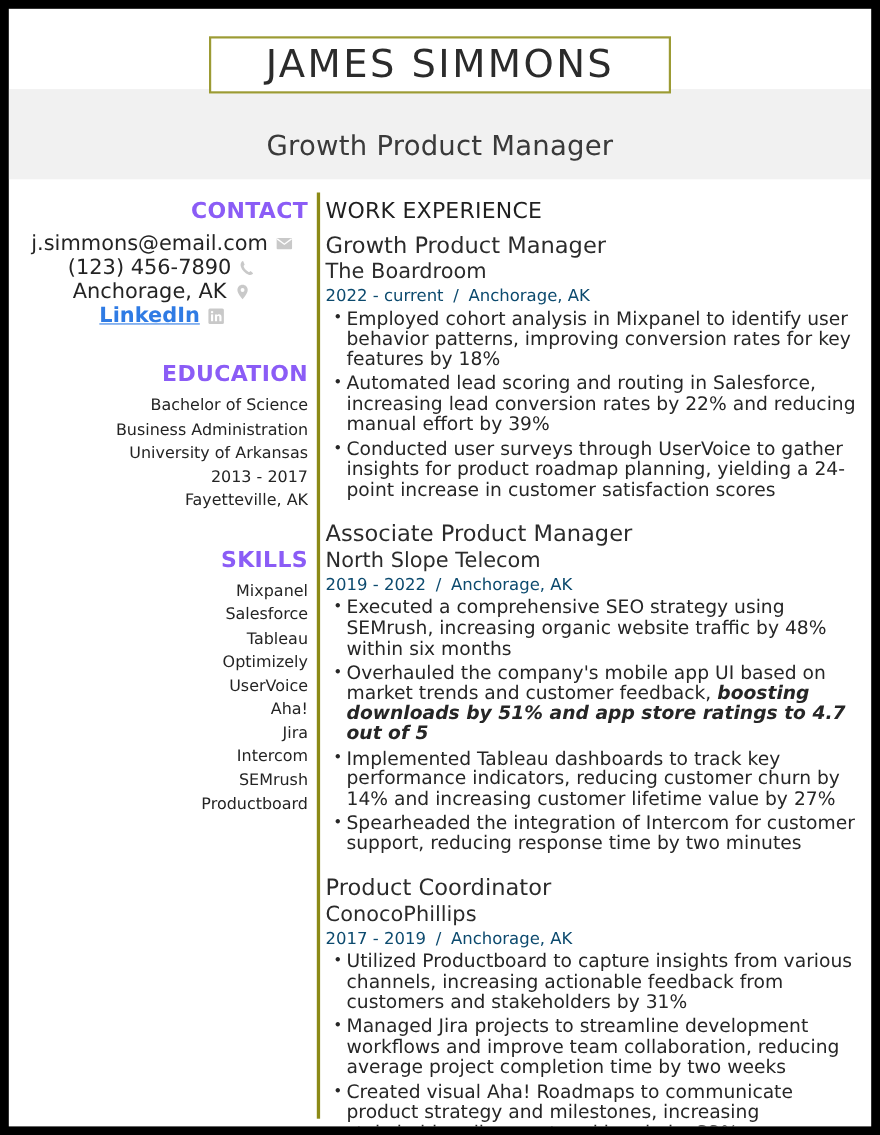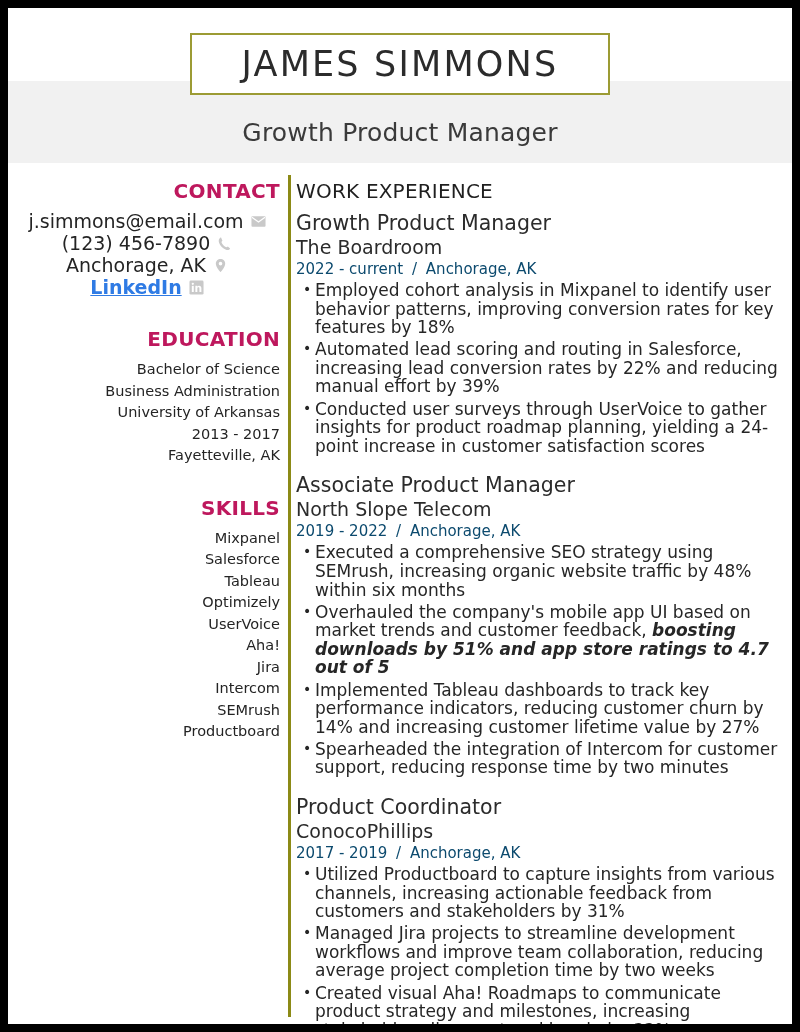--- a/index.html
+++ b/index.html
@@ -35,21 +35,21 @@
     top: 73px;
     width: 784px;
     height: 82px;
     background: #f1f1f1;
   }
   .name-box {
     position: absolute;
     left: 182px;
     top: 25px;
     width: 420px;
-    height: 62px;
+    height: 52px;
     box-sizing: border-box;
     border: 2px solid #9c9b34;
     background: #ffffff;
     display: flex;
     align-items: center;
     justify-content: center;
   }
   .name-text {
     font-size: 35px;
     font-weight: 400;
@@ -89,21 +89,21 @@
   .left-col {
     width: 272px;
     padding-left: 6px;
     padding-top: 16px;
     text-align: right;
     box-sizing: border-box;
   }
   .left-heading {
     font-size: 20px;
     font-weight: 700;
-    color: #be185d;
+    color: #8b5cf6;
     letter-spacing: 0.3px;
     margin-bottom: 8px;
   }
   .left-heading.spaced {
     margin-top: 29px;
   }
   .contact-list {
     margin: 0;
     padding: 0;
     list-style: none;

